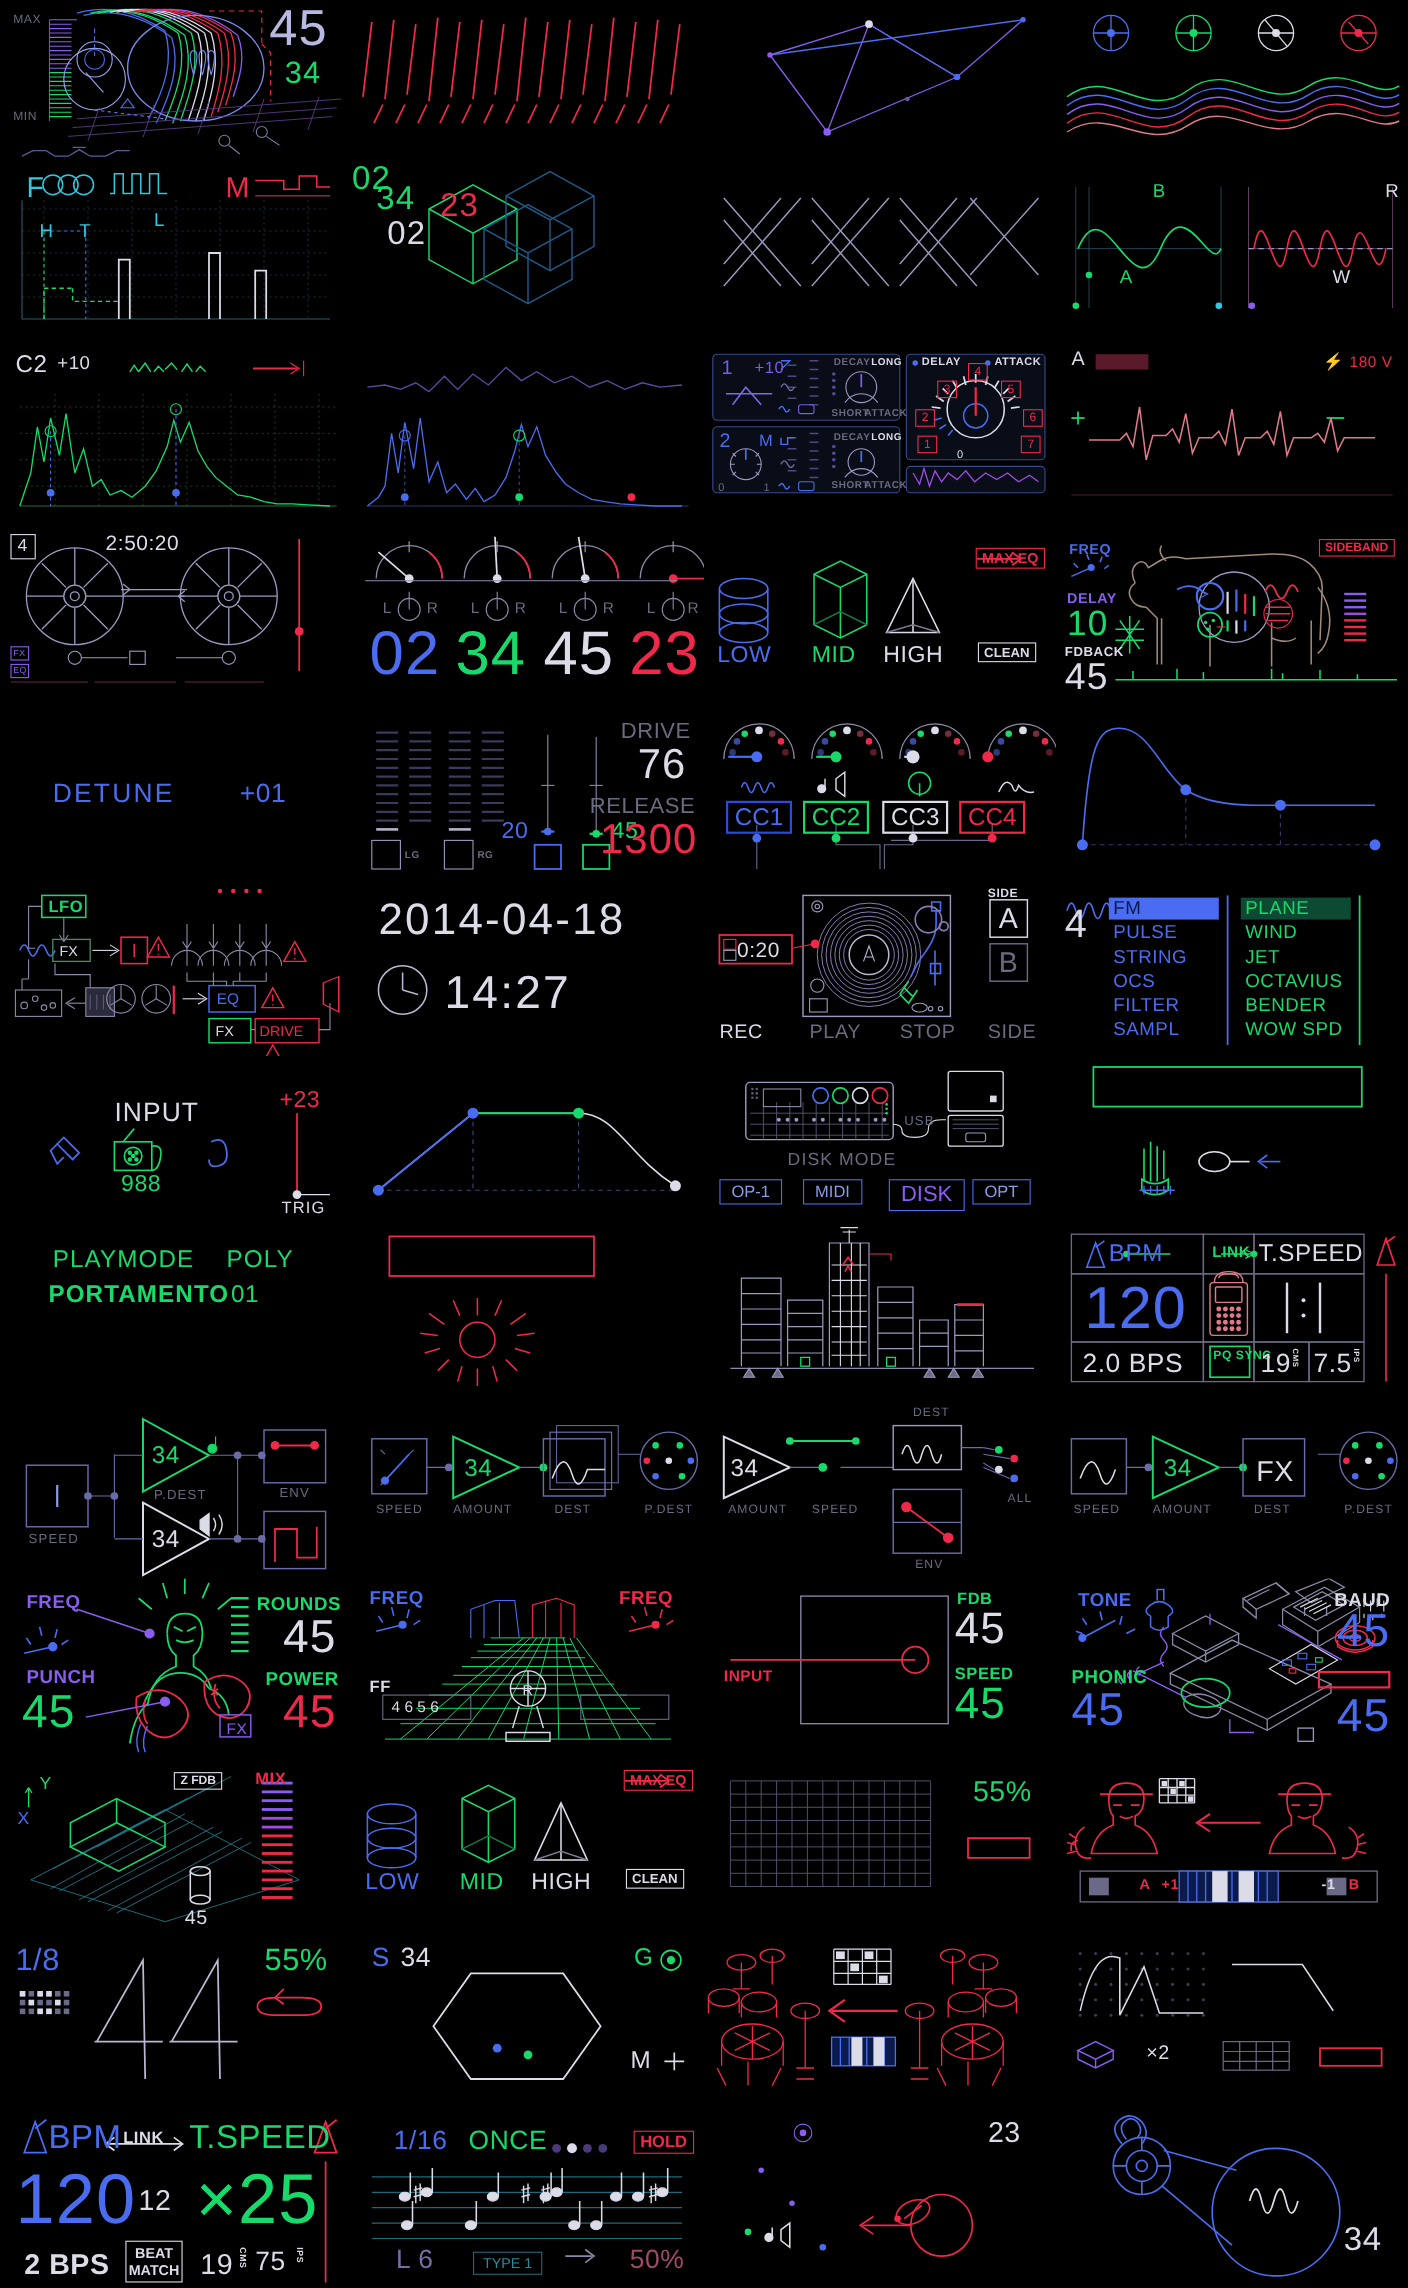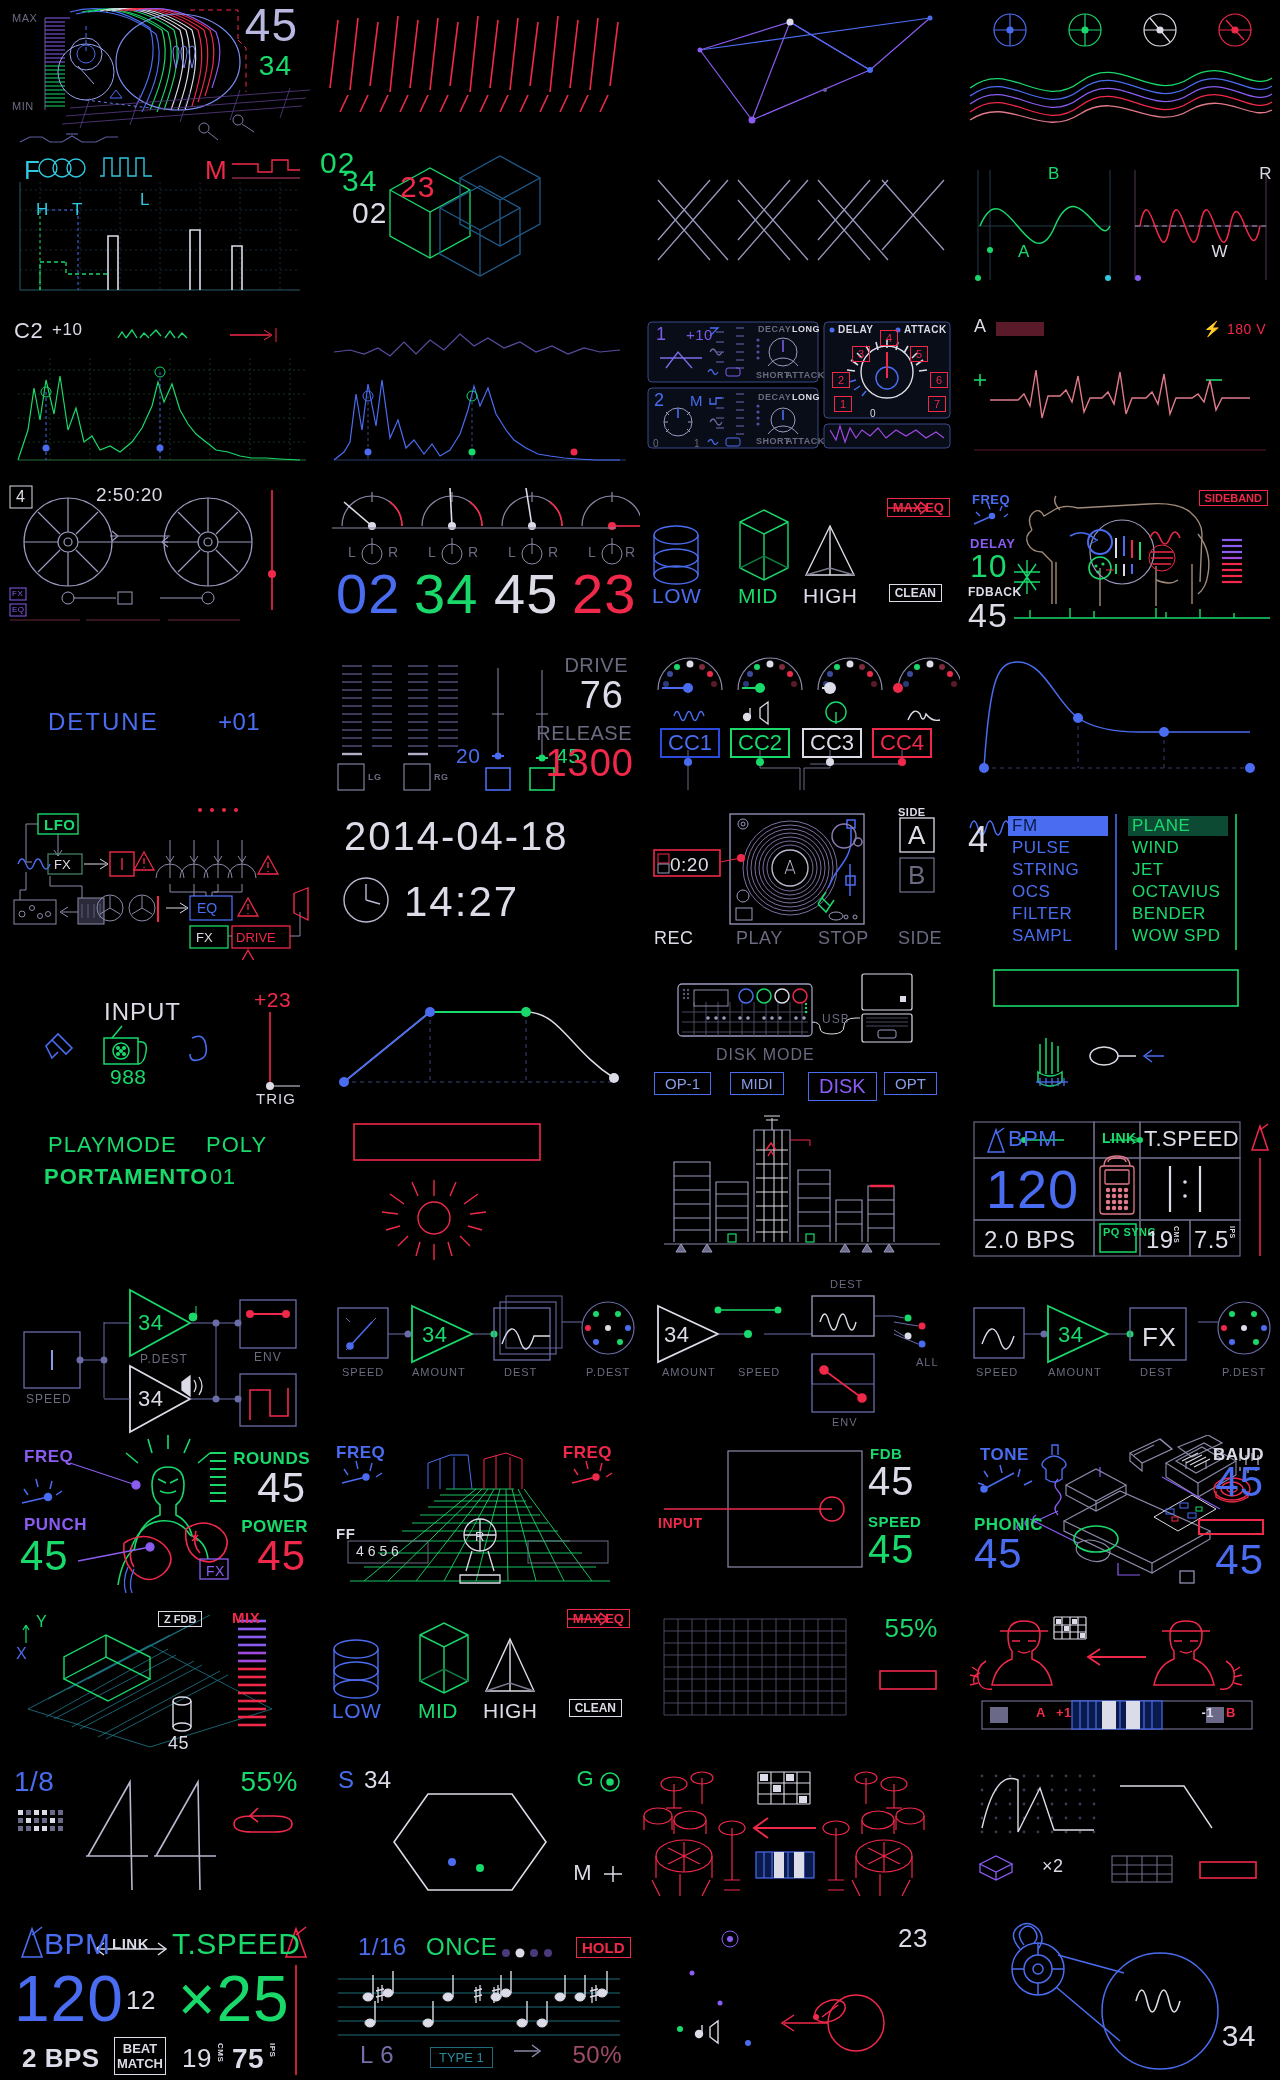--- a/index.html
+++ b/index.html
@@ -1906,21 +1906,21 @@
   <div class="lbl c-blue" style="position:absolute;left:44px;top:12px;font-size:30px;font-weight:300">BPM</div>
   <div class="lbl c-wht" style="position:absolute;left:112px;top:20px;font-size:15px;font-weight:bold">LINK</div>
   <div class="lbl c-grn" style="position:absolute;left:172px;top:12px;font-size:30px;font-weight:300">T.SPEED</div>
   <div class="big c-blue" style="position:absolute;left:14px;top:52px;font-size:64px">120</div>
   <div class="lbl c-wht" style="position:absolute;left:126px;top:70px;font-size:26px;font-weight:300">12</div>
   <div class="big c-grn" style="position:absolute;left:178px;top:52px;font-size:64px">×25</div>
   <div class="lbl c-wht" style="position:absolute;left:22px;top:128px;font-size:26px;font-weight:700">2 BPS</div>
   <div style="position:absolute;left:114px;top:122px;border:1.5px solid #dcdce8;color:#dcdce8;font-size:13px;font-weight:bold;text-align:center;width:52px;line-height:15px;padding:3px 0">BEAT MATCH</div>
   <div class="lbl c-wht" style="position:absolute;left:182px;top:128px;font-size:26px;font-weight:300">19</div>
   <div class="lbl c-wht" style="position:absolute;left:216px;top:128px;font-size:8px;font-weight:bold;line-height:9px;writing-mode:vertical-rl">CMS</div>
-  <div class="lbl c-wht" style="position:absolute;left:232px;top:128px;font-size:28px;font-weight:700">75</div>
+  <div class="lbl c-wht" style="position:absolute;left:232px;top:128px;font-size:24px;font-weight:400">75</div>
   <div class="lbl c-wht" style="position:absolute;left:268px;top:128px;font-size:8px;font-weight:bold;line-height:9px;writing-mode:vertical-rl">IPS</div>
 </div>
 
 <div class="cell" style="left:320px;top:1915px;width:320px;height:165px">
   <svg width="320" height="165" viewBox="0 0 320 165">
     <g fill="#4a3a7a">
           <circle cx="186" cy="38" r="4"></circle>
           <circle cx="214" cy="38" r="4"></circle>
           <circle cx="228" cy="38" r="4"></circle>
         </g>

